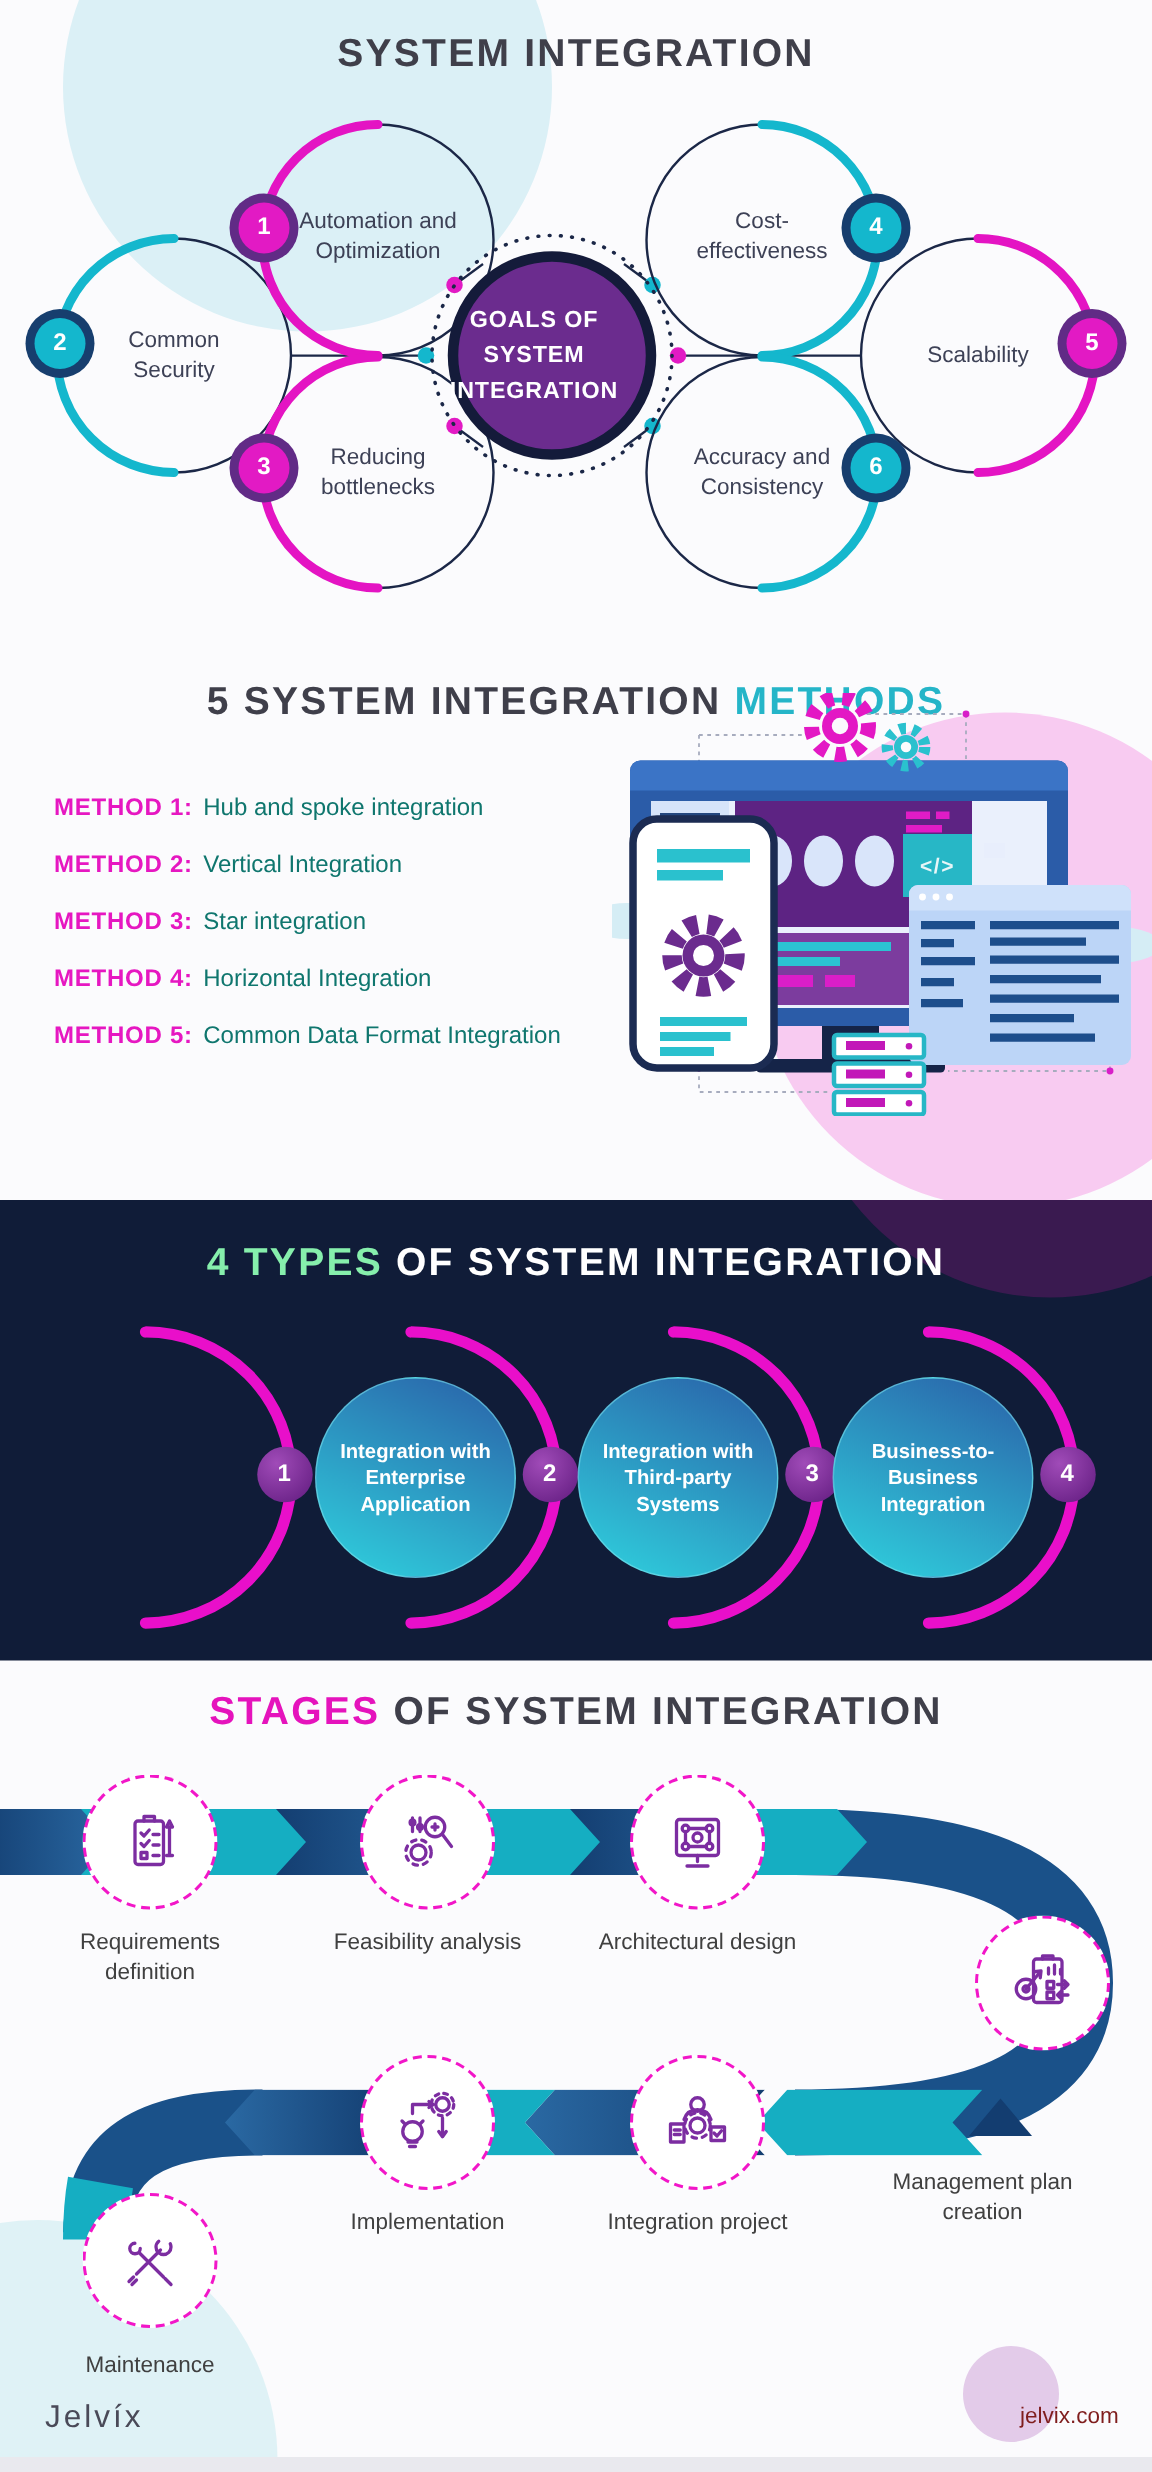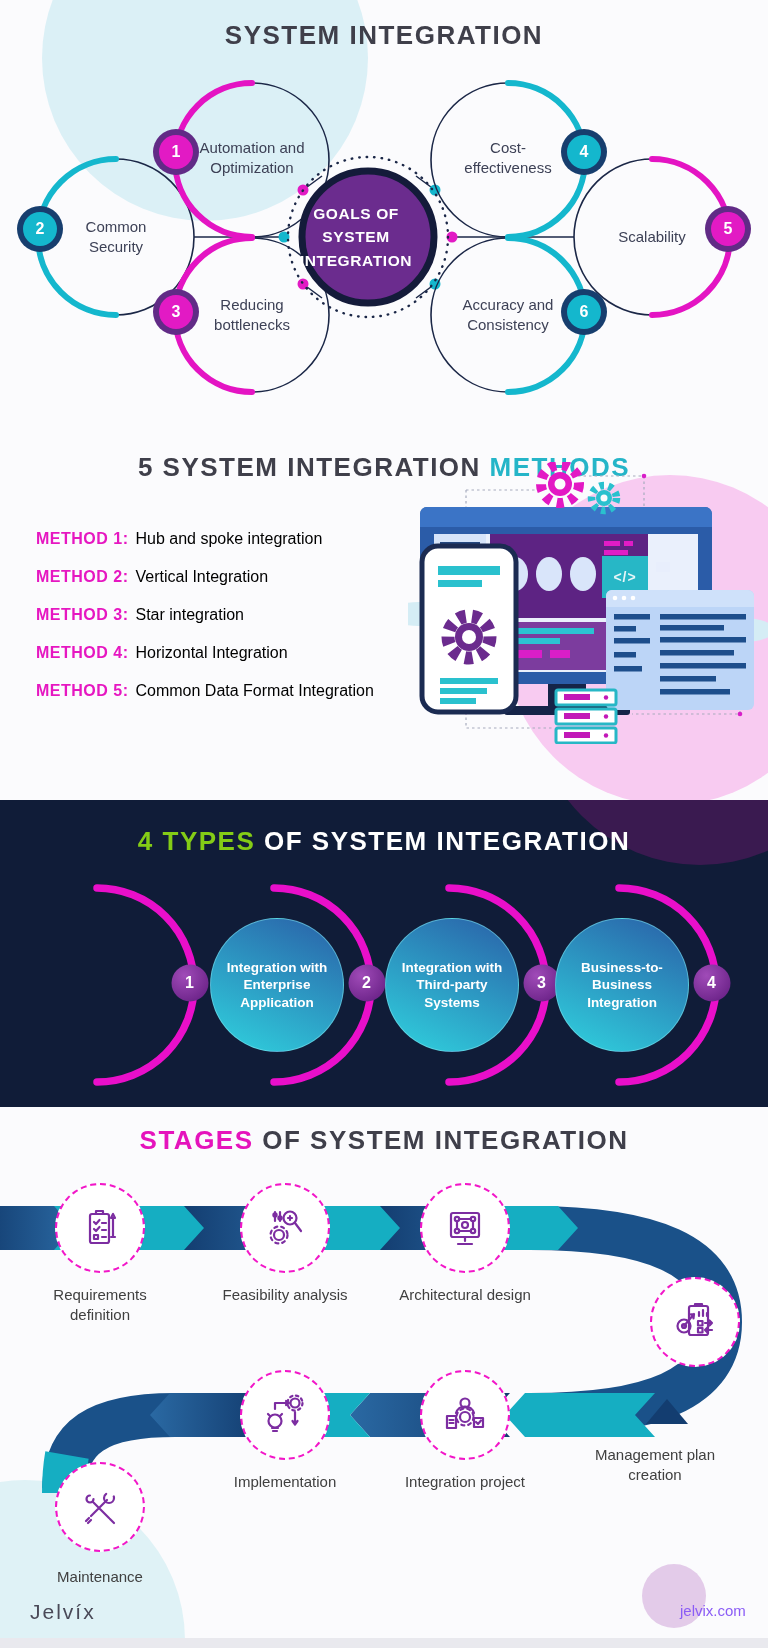--- a/index.html
+++ b/index.html
@@ -13,41 +13,41 @@
   .ctr{display:flex;align-items:center;justify-content:center;text-align:center;}
   .sec-title{width:768px;text-align:center;font-weight:800;font-size:26px;letter-spacing:1.5px;color:#3F3F4A;}
   .circle{border-radius:50%;}
   
   .goal-label{color:#3D4156;font-weight:500;font-size:15px;line-height:1.35;text-align:center;}
   .badge-num{width:34px;height:34px;color:#fff;font-weight:800;font-size:16px;}
   .center-label{color:#fff;font-weight:800;font-size:15.5px;letter-spacing:.6px;line-height:1.5;}
   
   .method-row{left:36px;font-size:16px;white-space:nowrap;}
   .method-label{color:#E617C1;font-weight:800;letter-spacing:.5px;margin-right:7px;}
-  .method-text{color:#000000;font-weight:500;}
+  .method-text{color:#0f766e;font-weight:500;}
   
   .type-circle{width:134px;height:134px;border-radius:50%;
     background:linear-gradient(205deg,#2A65AA 5%,#2FC9DA 92%);
     border:1.5px solid rgba(125,226,236,.55);box-sizing:border-box;}
   .type-label{color:#fff;font-weight:800;font-size:13.5px;line-height:1.3;width:118px;}
   .type-num{width:37px;height:37px;color:#fff;font-weight:800;font-size:16px;}
   
   .chev{height:44px;}
   .chev-r{clip-path:polygon(0 0,calc(100% - 20px) 0,100% 50%,calc(100% - 20px) 100%,0 100%,20px 50%);}
   .chev-l{clip-path:polygon(20px 0,100% 0,calc(100% - 20px) 50%,100% 100%,20px 100%,0 50%);}
   .band-teal{background:#15AEC2;}
   .band-dark-r{background:linear-gradient(90deg,#133D70 0%,#2A69A3 100%);}
   .band-dark-l{background:linear-gradient(270deg,#133D70 0%,#2A69A3 100%);}
   .stage-node{width:90px;height:90px;border-radius:50%;background:#fff;
     border:2.5px dashed #F216C8;box-sizing:border-box;}
   .stage-label{color:#404040;font-weight:500;font-size:15px;line-height:1.3;text-align:center;}
   .stage-icon{stroke:#7C2DA1;stroke-width:2.2;fill:none;stroke-linecap:round;stroke-linejoin:round;}
   .tri-up{width:0;height:0;border-left:21px solid transparent;border-right:21px solid transparent;border-bottom:25px solid #133D70;}
   .logo{font-size:21px;color:#4A4A58;letter-spacing:2px;font-weight:400;}
-  .site{font-size:15px;color:#8b5cf6;}
+  .site{font-size:15px;color:#7f1d1d;}
 </style>
 </head>
 <body>
 
 <div class="abs" style="left:0;top:0;width:768px;height:440px;">
   <div class="abs circle" style="left:42px;top:-105px;width:326px;height:326px;background:#DBF0F6;"></div>
 
   <div class="abs sec-title" style="top:20px;left:0;">SYSTEM INTEGRATION</div>
 
   <svg class="abs" style="left:0;top:0;" width="768" height="440" viewBox="0 0 768 440">
@@ -264,21 +264,21 @@
         <circle cx="196" cy="36" r="3.5" fill="#FBFBFD"></circle>
     </g>
   </svg>
   <div class="abs ctr" style="left:602px;top:116px;width:46px;height:42px;color:#E8F6F8;font-weight:700;font-size:14px;letter-spacing:1px;">&lt;/&gt;</div>
 </div>
 
 <div class="abs" style="left:0;top:800px;width:768px;height:307px;background:#101C38;overflow:hidden;">
   <div class="abs circle" style="left:533px;top:-269px;width:334px;height:334px;background:#3A1A50;"></div>
 
   <div class="abs sec-title" style="top:26px;left:0;color:#FFFFFF;">
-    <span style="color:#84cc16;">4 TYPES</span>
+    <span style="color:#86efac;">4 TYPES</span>
     <span>OF SYSTEM INTEGRATION</span>
   </div>
 
   <svg class="abs" style="left:0;top:0;" width="768" height="307" viewBox="0 0 768 307">
     <defs>
       <radialGradient id="badgeGrad" cx="35%" cy="30%" r="80%">
         <stop offset="0%" stop-color="#A04BB8"></stop>
           <stop offset="100%" stop-color="#6A2287"></stop>
       </radialGradient>
     </defs>

